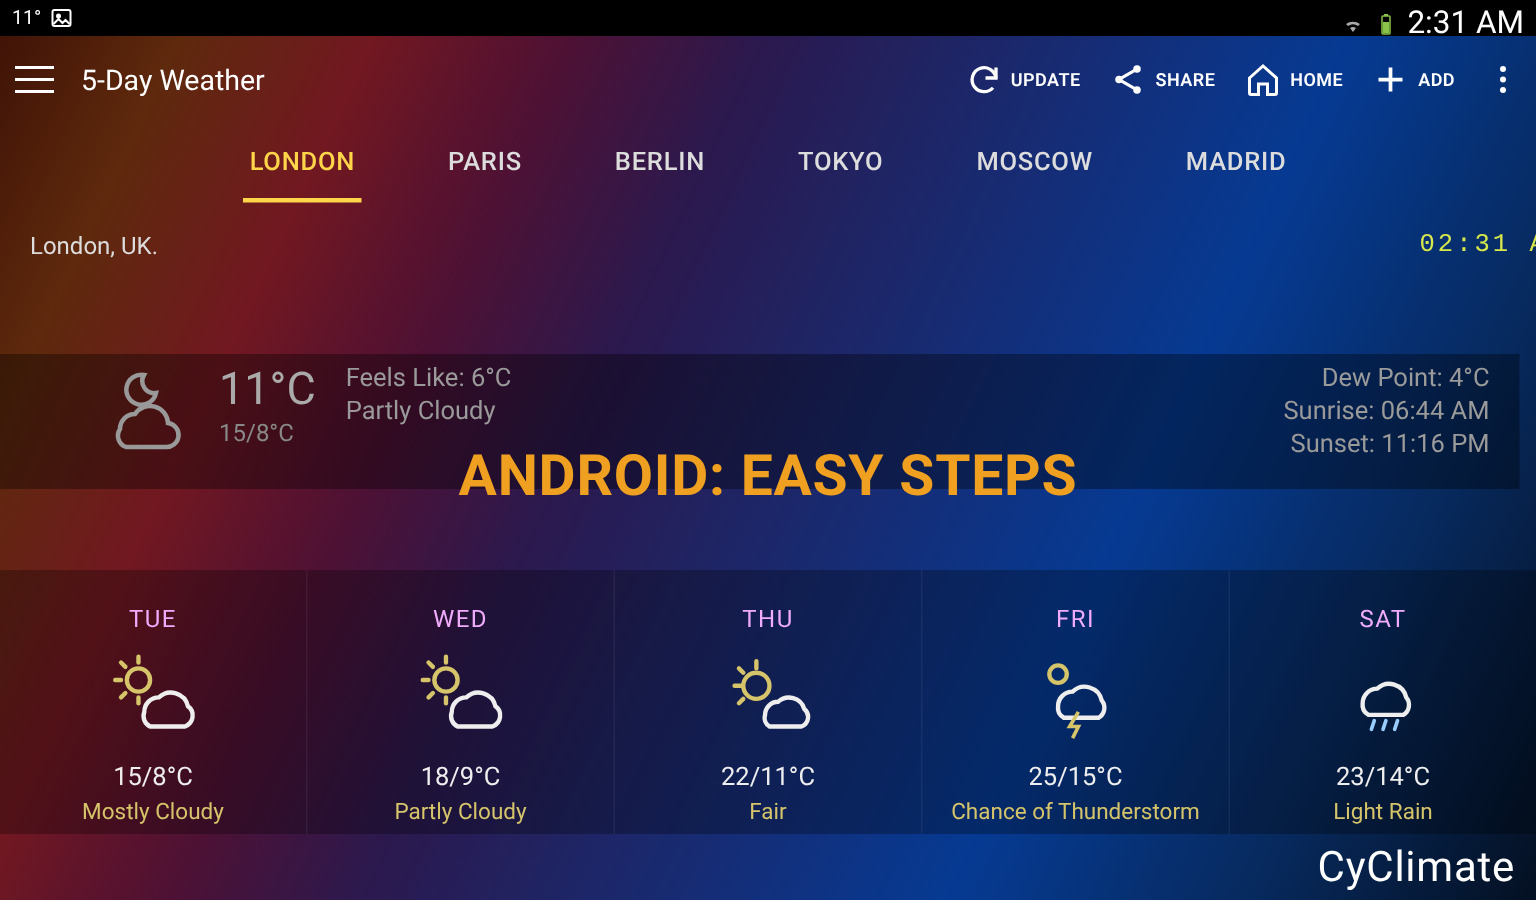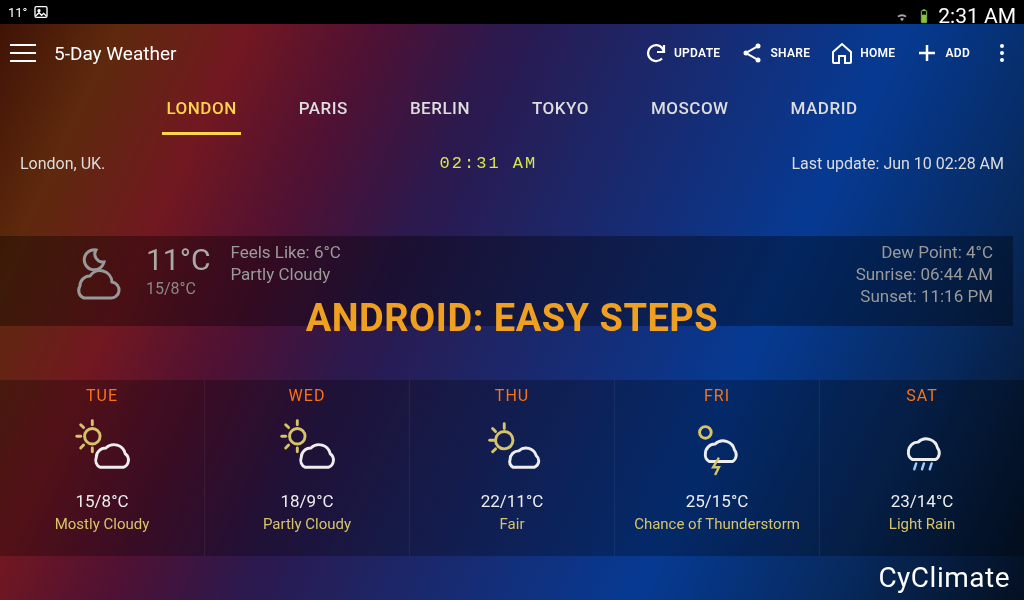--- a/index.html
+++ b/index.html
@@ -36,21 +36,21 @@
   .cur-big{font-size:30px;color:#aaa}
   .cur-sm{font-size:16px;color:#888}
   .cur-col{display:flex;flex-direction:column;gap:2px}
   .cur-right{margin-left:auto;text-align:right}
   .overlay{position:absolute;top:288px;left:0;right:0;z-index:4;text-align:center}
   .ov1{font-size:30px;font-weight:700;letter-spacing:.5px;color:#fff}
   .ov2{font-size:38px;font-weight:700;letter-spacing:.5px;color:#f0a020;margin-top:8px}
   .forecast{position:absolute;top:380px;left:0;right:0;height:176px;background:rgba(0,0,0,.28);z-index:2;display:flex}
   .fcol{flex:1;display:flex;flex-direction:column;align-items:center;border-left:1px solid rgba(255,255,255,.06)}
   .fcol:first-child{border-left:none}
-  .fday{font-size:16px;color:#f97316;margin-top:6px;letter-spacing:1px}
+  .fday{font-size:16px;color:#f0abfc;margin-top:23px;letter-spacing:1px}
   .ficon{height:70px;display:flex;align-items:center;justify-content:center;margin-top:6px}
   .ficon svg{width:62px;height:62px}
   .ftemp{font-size:17px;color:#eee;margin-top:10px}
   .fcond{font-size:15px;color:#d6c46a;margin-top:4px;text-align:center;padding:0 4px}
   .brand{position:absolute;right:14px;bottom:6px;z-index:5;font-size:28px;font-weight:400;letter-spacing:.5px}
 </style>
 </head>
 <body>
 <div class="bg"></div>
 <div class="black-bar"></div>
@@ -134,21 +134,20 @@
     <div class="tab">PARIS</div>
     <div class="tab">BERLIN</div>
     <div class="tab">TOKYO</div>
     <div class="tab">MOSCOW</div>
     <div class="tab">MADRID</div>
   </div>
 
 <div class="inforow">
   <span class="dim">London, UK.</span>
   <span class="digital">02:31 AM</span>
-  <span class="dim">Last update: Jun 10  02:28 AM</span>
 </div>
 
 <div class="current">
   <div class="cur-icon">
     <svg viewBox="0 0 64 64" fill="none" stroke="#999" stroke-width="3">
         <path d="M42 20a10 10 0 11-8-12 8 8 0 008 12z"></path>
         <path d="M18 44a10 10 0 0110-10 12 12 0 0122 6 8 8 0 01-2 16H22a8 8 0 01-4-12z"></path>
       </svg>
   </div>
   <div class="cur-col">

